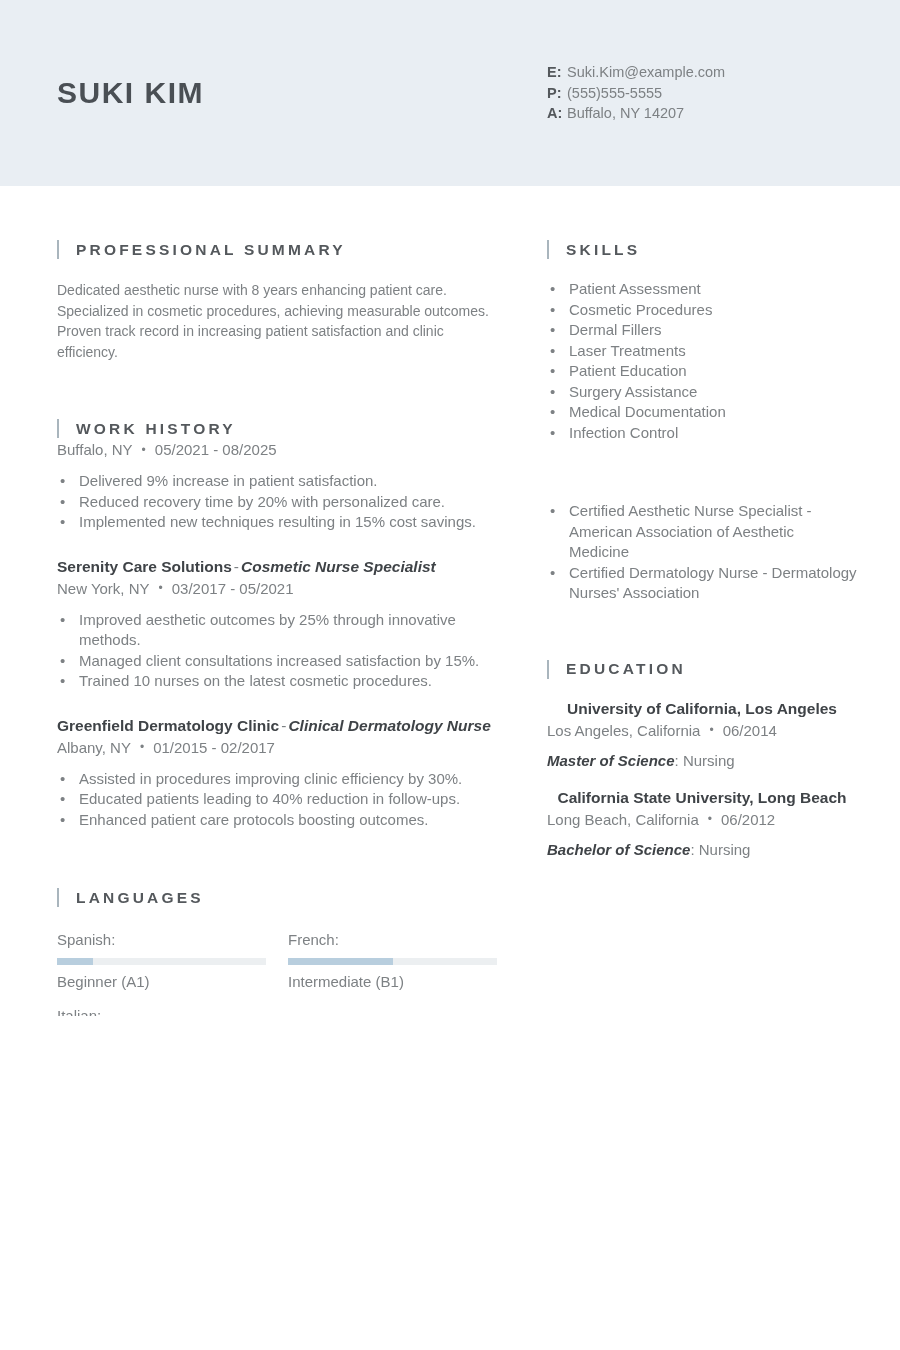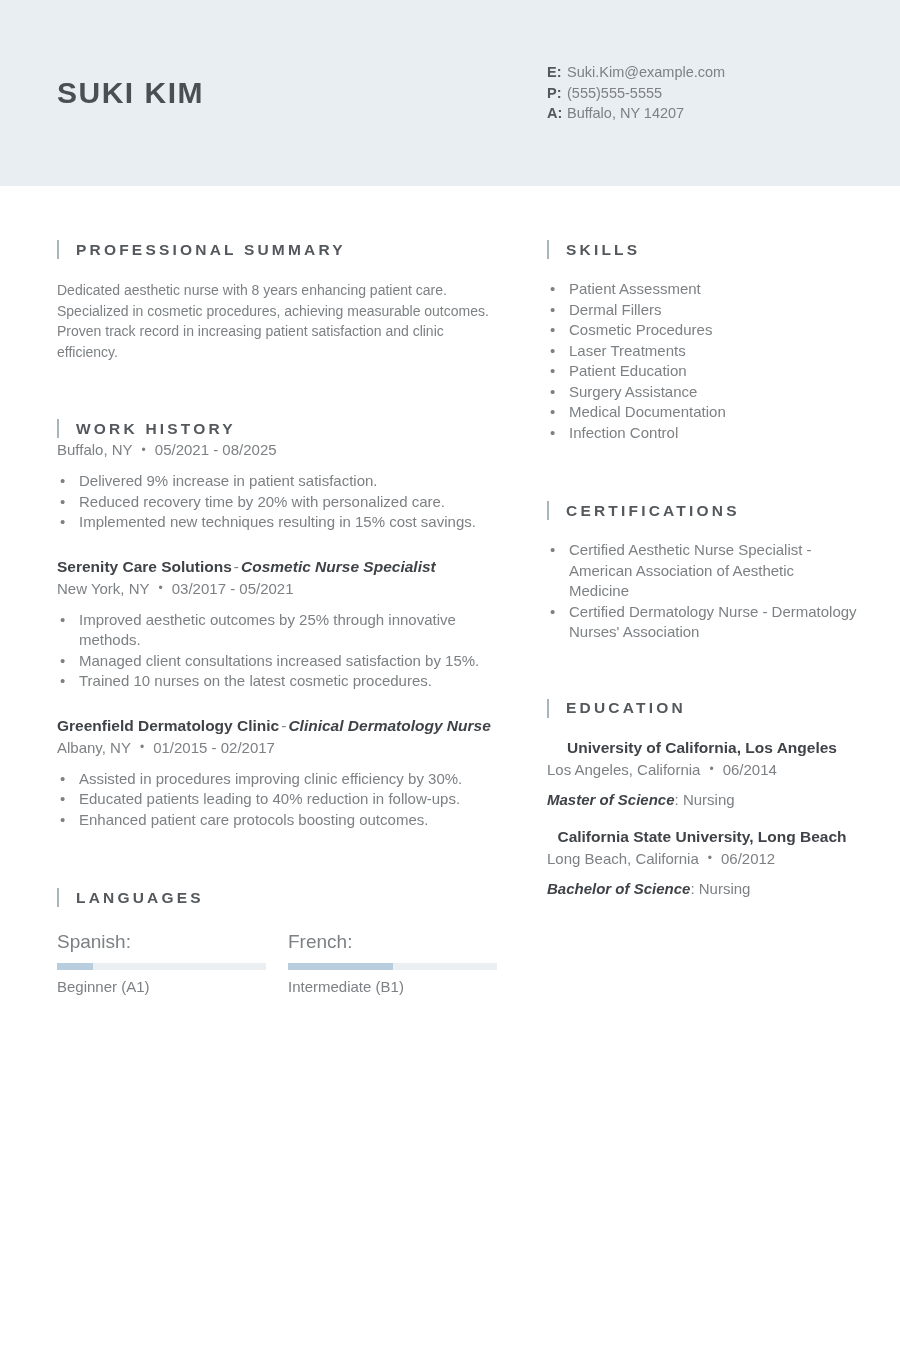--- a/index.html
+++ b/index.html
@@ -51,21 +51,21 @@
   .job-sep { font-weight: normal; color: var(--body-color); padding: 0 2px; }
   .job-role { font-style: italic; }
   .job-meta { margin-top: 3px; font-size: 15px; color: var(--body-color); display: flex; align-items: center; }
   .meta-dot { font-size: 12px; padding: 0 9px; }
   .blist { margin: 13px 0 0; padding: 0; list-style: none; font-size: 15px; line-height: 20.5px; color: var(--body-color); }
   .blist li { position: relative; padding-left: 22px; }
   .blist li::before { content: "\2022"; position: absolute; left: 3px; }
 
   .sec-languages { margin-top: 58px; }
   .lang-grid { display: grid; grid-template-columns: 209px 209px; column-gap: 22px; row-gap: 17px; margin-top: 24px; }
-  .lang-name { font-size: 19px; color: var(--body-color); }
+  .lang-name { font-size: 15px; color: var(--body-color); }
   .lang-bar { margin-top: 10px; height: 7px; background: var(--bar-track); }
   .lang-fill { height: 100%; background: var(--bar-fill); }
   .lang-level { margin-top: 8px; font-size: 15px; color: var(--body-color); }
 
   .sec-skills { margin-top: 54px; }
   .sec-skills .blist, .sec-certs .blist { margin-top: 20px; }
   .sec-certs { margin-top: 58px; }
   .sec-education { margin-top: 56px; }
   .school { margin-top: 20px; }
   .school + .school { margin-top: 19px; }
@@ -199,35 +199,31 @@
 
     <div class="col-right">
 
       <section class="sec-skills">
         <h2 class="section-title">
           <span class="pipe"></span>
           <span>SKILLS</span>
         </h2>
         <ul class="blist">
           <li>Patient Assessment</li>
+          <li>Cosmetic Procedures</li>
           <li>Dermal Fillers</li>
-          <li>Cosmetic Procedures</li>
           <li>Laser Treatments</li>
           <li>Patient Education</li>
           <li>Surgery Assistance</li>
           <li>Medical Documentation</li>
           <li>Infection Control</li>
         </ul>
       </section>
 
       <section class="sec-certs">
-        <h2 class="section-title">
-          <span class="pipe"></span>
-          <span>CERTIFICATIONS</span>
-        </h2>
         <ul class="blist">
           <li>Certified Aesthetic Nurse Specialist - American Association of Aesthetic Medicine</li>
           <li>Certified Dermatology Nurse - Dermatology Nurses' Association</li>
         </ul>
       </section>
 
       <section class="sec-education">
         <h2 class="section-title">
           <span class="pipe"></span>
           <span>EDUCATION</span>

